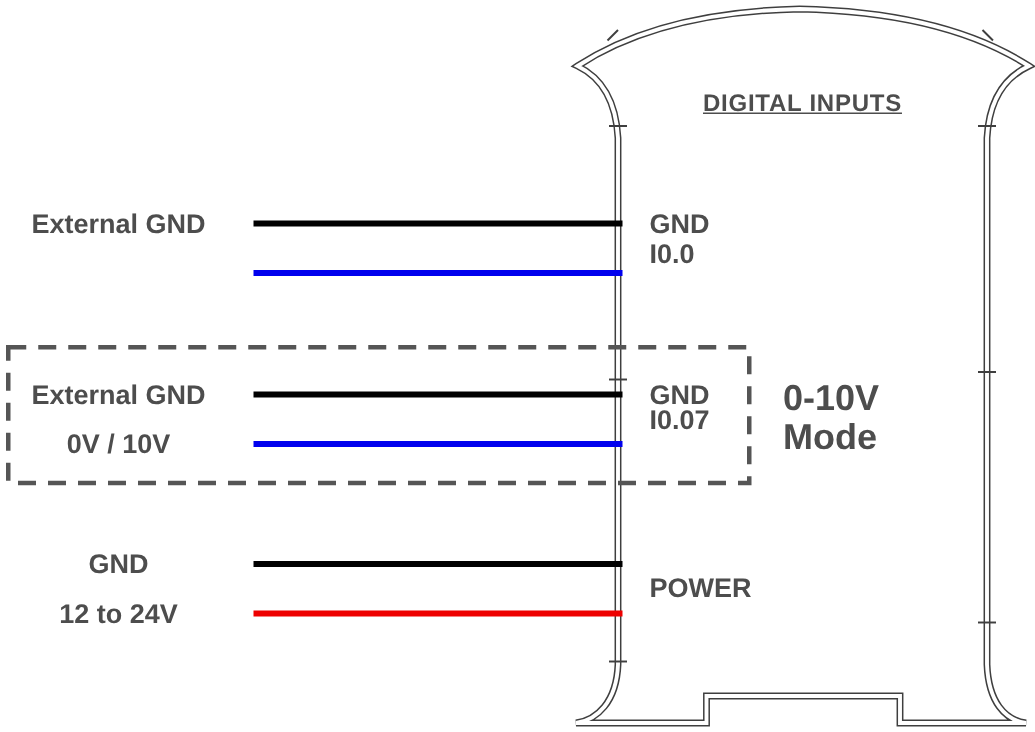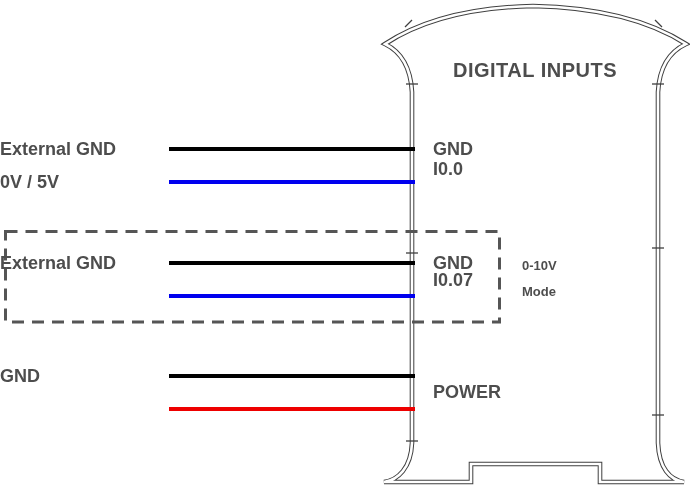--- a/index.html
+++ b/index.html
@@ -10,29 +10,29 @@
   }
   .stage svg{position:absolute;left:0;top:0;}
   .odark{fill:var(--bg-c,#ffffff);stroke:var(--outline-c,#3f3f3f);stroke-width:4.6;stroke-linejoin:miter;}
   .owhite{fill:none;stroke:var(--bg-c,#ffffff);stroke-width:2.6;stroke-linejoin:miter;}
   .joint{stroke:var(--outline-c,#3f3f3f);stroke-width:1.3;}
   .dashbox{fill:none;stroke:var(--dash-c,#555555);stroke-width:3;stroke-dasharray:12 8;}
   .lbl{
     position:absolute;font-weight:bold;font-size:18px;line-height:22px;height:22px;
     color:var(--text-c,#4d4d4d);white-space:nowrap;
   }
-  .left-lbl{left:0;width:158px;text-align:left;}
+  .left-lbl{left:0;width:158px;text-align:center;}
   .term{left:433px;}
   .wire{position:absolute;left:169px;width:246px;height:4px;background:#000;}
   .title-lbl{
     position:absolute;left:412px;width:246px;top:58px;text-align:center;
-    font-weight:bold;font-size:20px;letter-spacing:0.5px;line-height:24px;
-    color:var(--text-c,#4d4d4d);white-space:nowrap;
+    font-weight:bold;font-size:16px;letter-spacing:0.5px;line-height:24px;
+    color:var(--text-c,#4d4d4d);white-space:nowrap;text-decoration:underline;
   }
-  .mode-note{position:absolute;left:522px;top:253px;font-weight:bold;font-size:13px;
+  .mode-note{position:absolute;left:522px;top:253px;font-weight:bold;font-size:24px;
     line-height:26px;color:var(--text-c,#4d4d4d);}
 </style>
 </head>
 <body>
 
 <div class="stage">
 
   <svg width="690" height="488" viewBox="0 0 690 488">
 
     <path class="odark" d="M 385,44 Q 440,8 533,6 Q 630,8 686,44 Q 660,56 658,92 L 658,443 C 659,468 670,480 684,482 L 600,482 L 600,464 L 471,464 L 471,482 L 384,482 C 398,480 411,468 412,443 L 412,92 Q 410,56 385,44 Z"></path>
@@ -51,23 +51,24 @@
   </svg>
 
   <div class="wire" style="top: 147px; background: rgb(0, 0, 0);"></div>
   <div class="wire" style="top: 180px; background: rgb(0, 0, 238);"></div>
   <div class="wire" style="top: 261px; background: rgb(0, 0, 0);"></div>
   <div class="wire" style="top: 294px; background: rgb(0, 0, 238);"></div>
   <div class="wire" style="top: 374px; background: rgb(0, 0, 0);"></div>
   <div class="wire" style="top: 407px; background: rgb(238, 0, 0);"></div>
 
   <div class="lbl left-lbl" style="top:138px">External GND</div>
-  <div class="lbl left-lbl" style="top:171px">0V / 5V</div>
   <div class="lbl left-lbl" style="top:252px">External GND</div>
+  <div class="lbl left-lbl" style="top:285px">0V / 10V</div>
   <div class="lbl left-lbl" style="top:365px">GND</div>
+  <div class="lbl left-lbl" style="top:398px">12 to 24V</div>
 
   <div class="lbl term" style="top:138px">GND</div>
   <div class="lbl term" style="top:158px">I0.0</div>
   <div class="lbl term" style="top:252px">GND</div>
   <div class="lbl term" style="top:269px">I0.07</div>
 
   <div class="title-lbl">DIGITAL INPUTS</div>
   <div class="lbl term" style="top:381px">POWER</div>
 
   <div class="mode-note">

